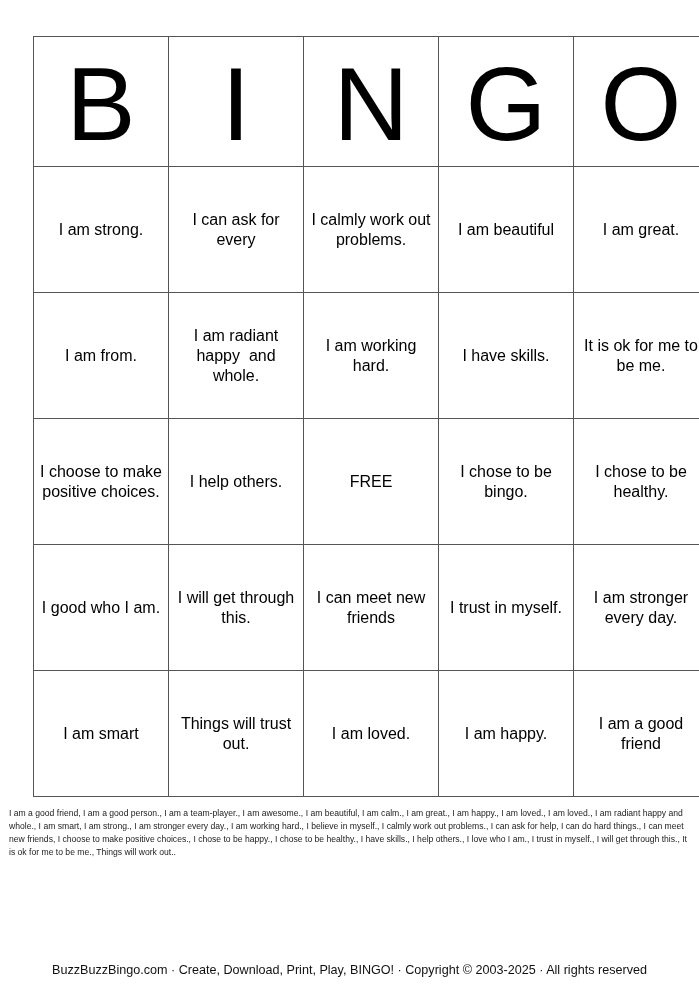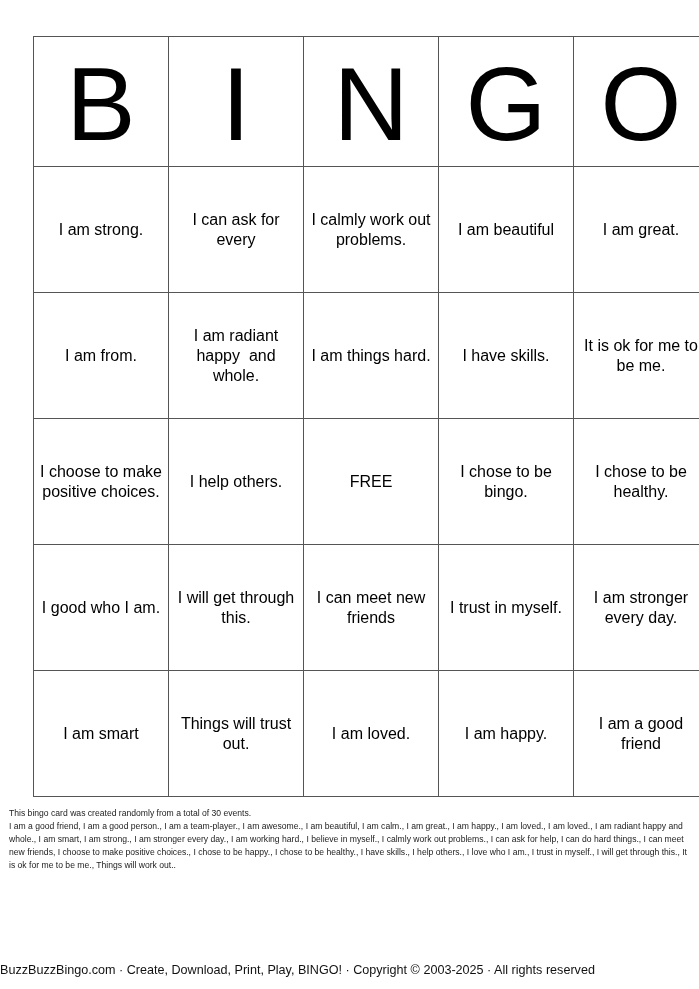--- a/index.html
+++ b/index.html
@@ -1,21 +1,21 @@
 <!DOCTYPE html>
 <html><head>
 <meta charset="utf-8">
 <style>
   html, body { margin:0; padding:0; background:#fff; }
   body { width:699px; height:989px; position:relative; font-family:"Liberation Sans", sans-serif; color:#000; overflow:hidden; }
   .card { position:absolute; left:33px; top:36px; width:633px; border-collapse:collapse; table-layout:fixed; }
   .card td { border:1px solid #555; width:126px; height:125px; text-align:center; vertical-align:middle; padding:0 4px; font-size:16px; line-height:20px; white-space:pre-wrap; }
   .card td.hdr { font-size:104px; line-height:104px; padding-top:4px; }
   .info { position:absolute; left:9px; top:807px; width:680px; font-size:8.6px; line-height:13px; color:#222; }
-  .footer { position:absolute; left:0; width:699px; top:963px; text-align:left; font-size:12.6px; color:#111; }
+  .footer { position:absolute; left:0; width:699px; top:963px; text-align:center; font-size:12.6px; color:#111; }
 </style>
 </head>
 <body>
 
 <table class="card">
   <tbody>
       <tr>
     <td class="hdr">B</td>
     <td class="hdr">I</td>
     <td class="hdr">N</td>
@@ -25,21 +25,21 @@
   <tr>
     <td>I am strong.</td>
     <td>I can ask for every</td>
     <td>I calmly work out problems.</td>
     <td>I am beautiful</td>
     <td>I am great.</td>
   </tr>
   <tr>
     <td>I am from.</td>
     <td>I am radiant  happy  and whole.</td>
-    <td>I am things hard.</td>
+    <td>I am working hard.</td>
     <td>I have skills.</td>
     <td>It is ok for me to be me.</td>
   </tr>
   <tr>
     <td>I choose to make positive choices.</td>
     <td>I help others.</td>
     <td>FREE</td>
     <td>I chose to be bingo.</td>
     <td>I chose to be healthy.</td>
   </tr>
@@ -54,17 +54,16 @@
     <td>I am smart</td>
     <td>Things will trust out.</td>
     <td>I am loved.</td>
     <td>I am happy.</td>
     <td>I am a good friend</td>
   </tr>
 </tbody>
   </table>
 
 <div class="info">
-  <div>This bingo card was created randomly from a total of 30 events.</div>
   <div>I am a good friend, I am a good person., I am a team-player., I am awesome., I am beautiful, I am calm., I am great., I am happy., I am loved., I am loved., I am radiant  happy  and whole., I am smart, I am strong., I am stronger every day., I am working hard., I believe in myself., I calmly work out problems., I can ask for help, I can do hard things., I can meet new friends, I choose to make positive choices., I chose to be happy., I chose to be healthy., I have skills., I help others., I love who I am., I trust in myself., I will get through this., It is ok for me to be me., Things will work out..</div>
 </div>
 
 <div class="footer">BuzzBuzzBingo.com · Create, Download, Print, Play, BINGO! · Copyright © 2003-2025 · All rights reserved</div>
 
 </body></html>

